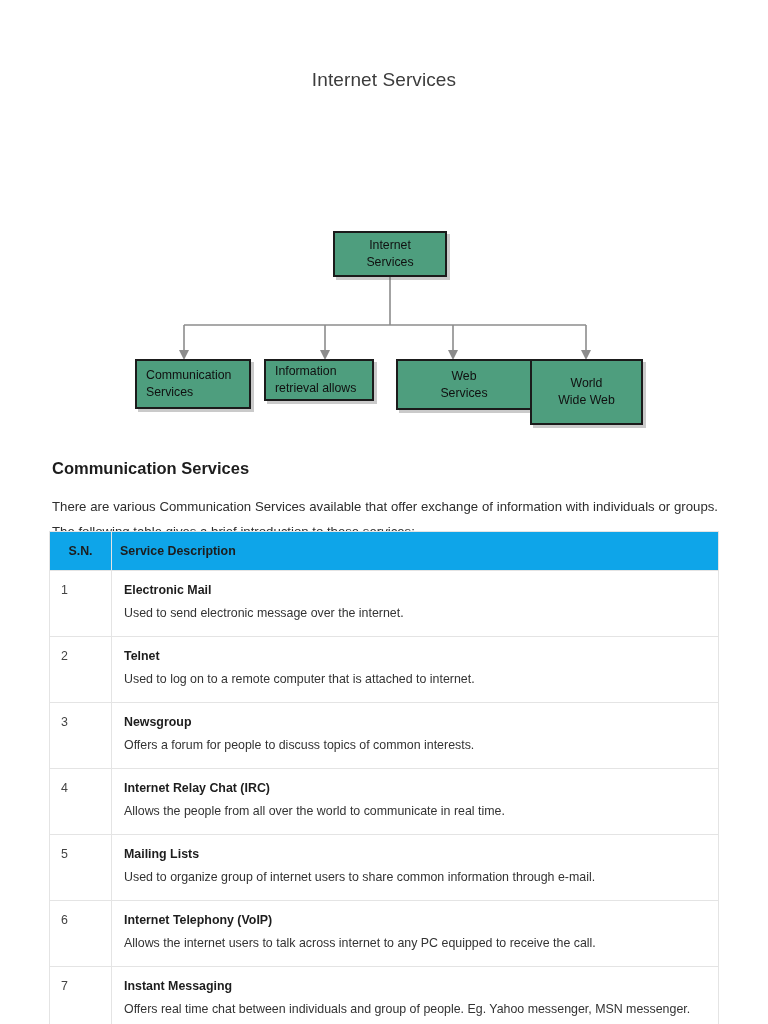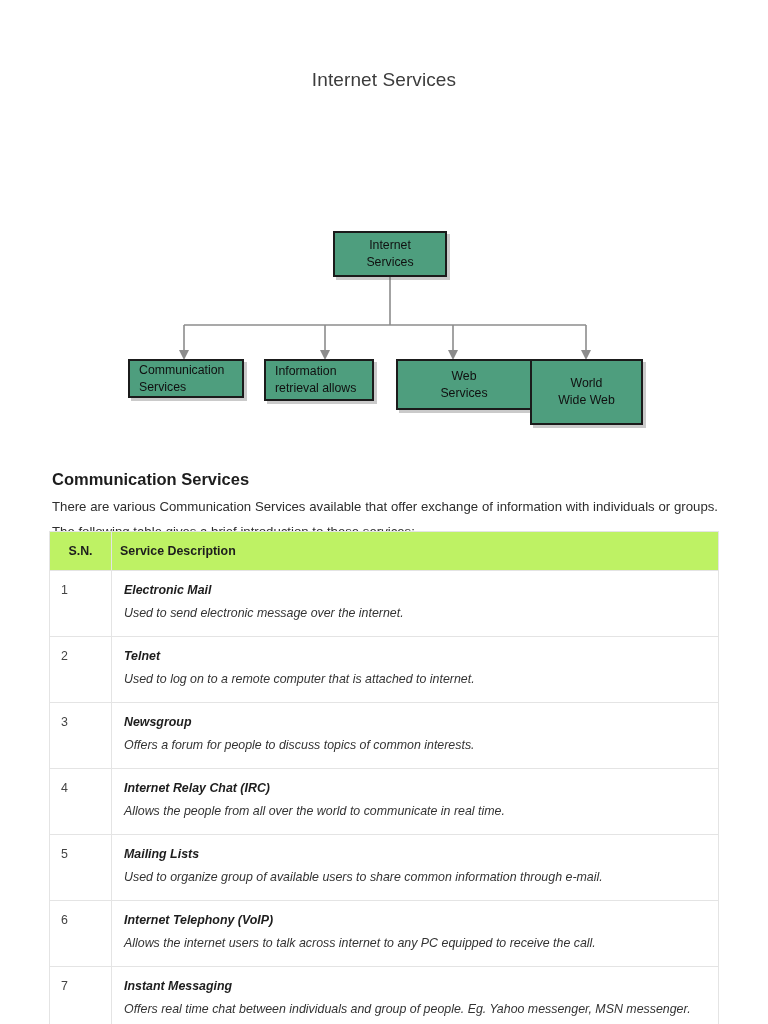--- a/index.html
+++ b/index.html
@@ -72,32 +72,32 @@
     justify-content: center;
     padding: 4px 9px;
   }
   .node.center { align-items: center; text-align: center; }
   .node.left   { align-items: flex-start; text-align: left; }
 
   #node-root {
     left: 333px; top: 11px;
     width: 114px; height: 46px;
   }
-  #node-comm { left: 128px; top: 139px; width: 116px; height: 39px; }
+  #node-comm { left: 135px; top: 139px; width: 116px; height: 50px; }
   #node-info { left: 264px; top: 139px; width: 110px; height: 42px; }
   #node-web  { left: 396px; top: 139px; width: 136px; height: 51px; }
   #node-www  { left: 530px; top: 139px; width: 113px; height: 66px; }
 
   .connector { position: absolute; left: 0; top: 0; }
 
   
   .section-heading {
     position: absolute;
     left: 52px;
-    top: 456px;
+    top: 445px;
     font-size: 16.5px;
     font-weight: 700;
     color: #1d1d1d;
   }
 
   
   .lead {
     position: absolute;
     left: 52px;
     top: 481px;
@@ -115,41 +115,40 @@
     top: 531px;
     width: 670px;
     border-collapse: collapse;
     table-layout: fixed;
   }
   .svc-table th, .svc-table td {
     border: 1px solid #e4e4e4;
     vertical-align: top;
   }
   .svc-table thead th {
-    background: #bef264;
+    background: #0ea5e9;
     font-size: 12.4px;
     font-weight: 700;
     color: #1d1d1d;
     padding: 12px 8px;
     height: 12px;
   }
   .th-sn { width: 45px; text-align: center; }
   .th-desc { text-align: left; }
 
   .svc-table td.cell-sn {
     width: 45px;
     text-align: left;
     padding: 12px 0 12px 11px;
     font-size: 12.4px;
     color: #444;
     font-weight: 400;
   }
   .svc-table td.cell-desc {
     padding: 12px 10px 14px 12px;
-    font-style: italic;
   }
   .svc-name {
     font-size: 12.4px;
     font-weight: 700;
     color: #1d1d1d;
     display: block;
     margin-bottom: 4px;
   }
   .svc-desc {
     font-size: 12.4px;
@@ -249,21 +248,21 @@
         <td class="cell-sn">4</td>
         <td class="cell-desc">
           <span class="svc-name">Internet Relay Chat (IRC)</span>
           <span class="svc-desc">Allows the people from all over the world to communicate in real time.</span>
         </td>
       </tr>
       <tr>
         <td class="cell-sn">5</td>
         <td class="cell-desc">
           <span class="svc-name">Mailing Lists</span>
-          <span class="svc-desc">Used to organize group of available users to share common information through e-mail.</span>
+          <span class="svc-desc">Used to organize group of internet users to share common information through e-mail.</span>
         </td>
       </tr>
       <tr>
         <td class="cell-sn">6</td>
         <td class="cell-desc">
           <span class="svc-name">Internet Telephony (VoIP)</span>
           <span class="svc-desc">Allows the internet users to talk across internet to any PC equipped to receive the call.</span>
         </td>
       </tr>
       <tr>

